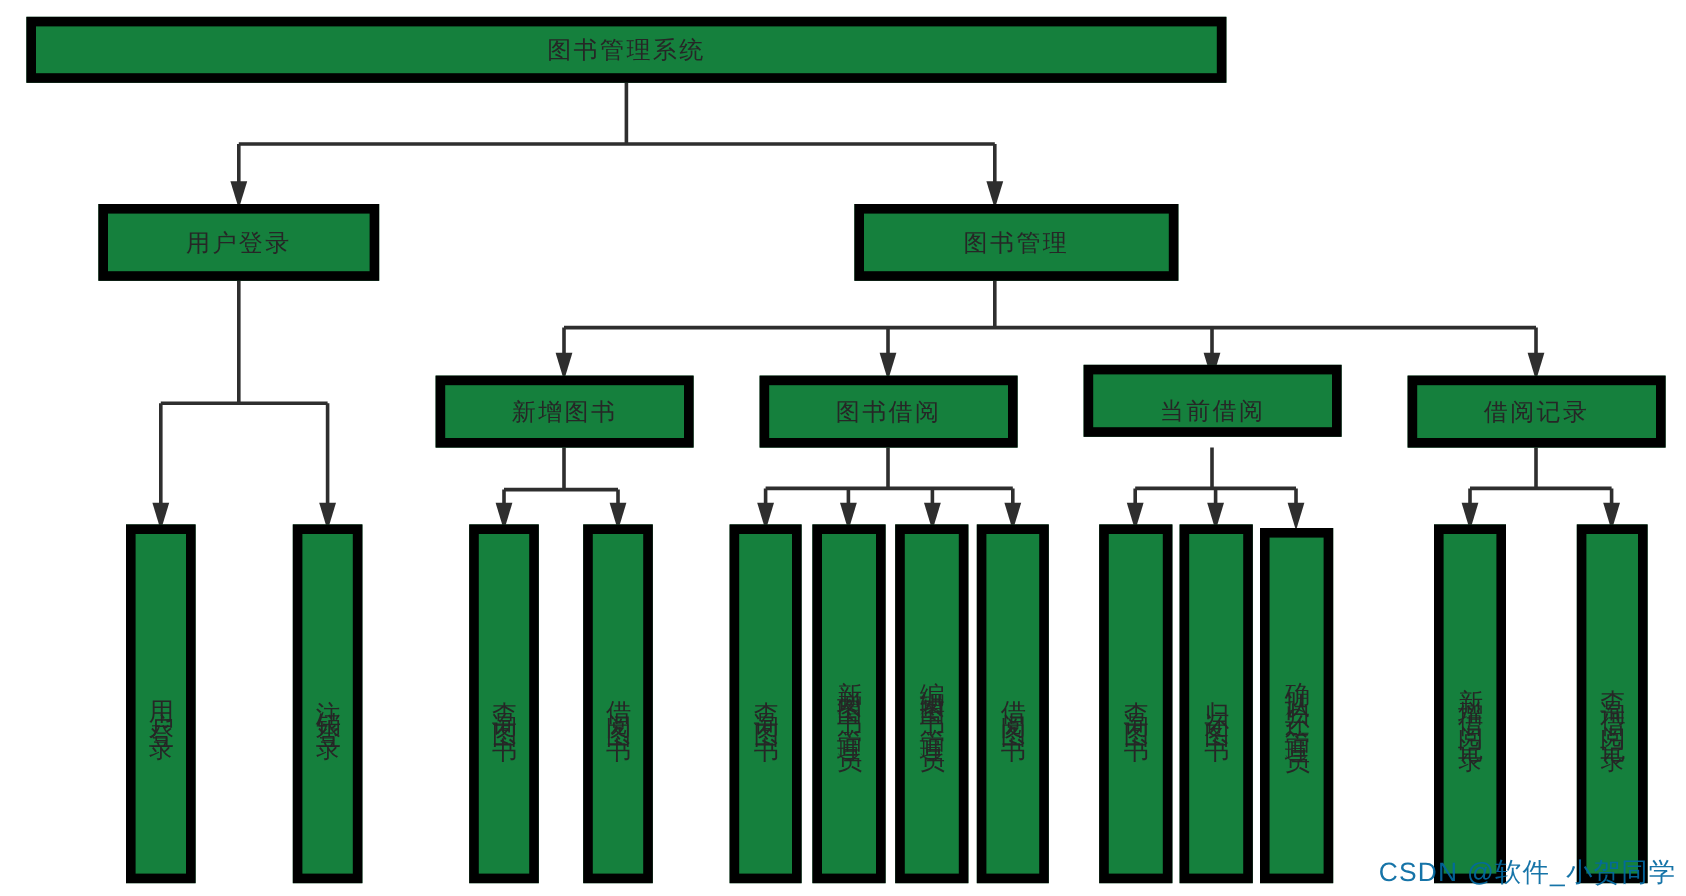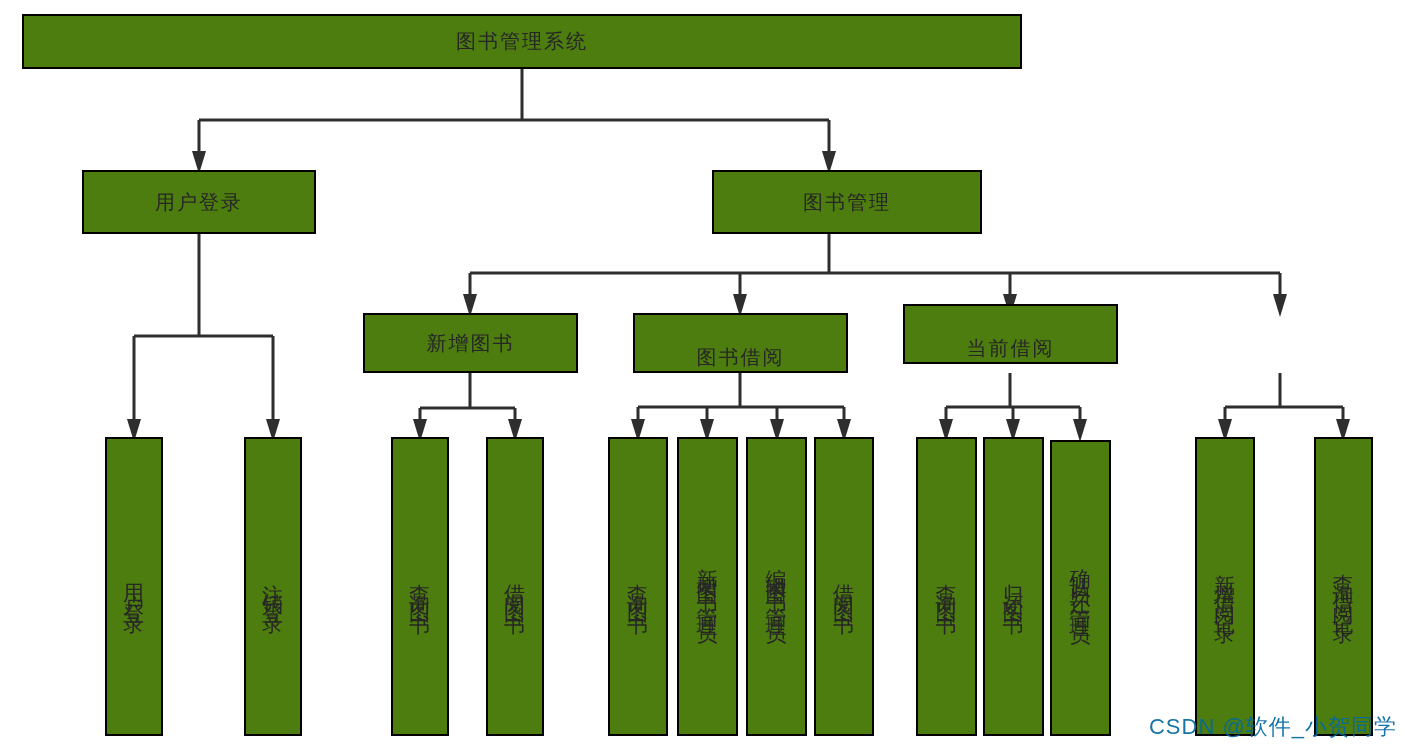--- a/index.html
+++ b/index.html
@@ -17,22 +17,22 @@
   }
   .wires {
     position: absolute;
     left: 0;
     top: 0;
     pointer-events: none;
   }
   .node {
     position: absolute;
     box-sizing: border-box;
-    border: 2px solid #000000;
-    background: #4d7c0f;
+    border: 8px solid #000000;
+    background: #15803d;
     display: flex;
     align-items: center;
     justify-content: center;
     color: #262626;
     z-index: 2;
   }
   .h-box {
     font-size: 20px;
     letter-spacing: 2px;
     white-space: nowrap;
@@ -112,25 +112,28 @@
   <div class="node h-box" style="left:82px; top:170px; width:234px; height:64px;">
     <span>用户登录</span>
   </div>
   <div class="node h-box" style="left:712px; top:170px; width:270px; height:64px;">
     <span>图书管理</span>
   </div>
 
   <div class="node h-box" style="left:363px; top:313px; width:215px; height:60px;">
     <span>新增图书</span>
   </div>
-  <div class="node h-box" style="left:633px; top:313px; width:215px; height:60px;align-items:flex-end;">
+  <div class="node h-box" style="left:633px; top:313px; width:215px; height:60px;">
     <span>图书借阅</span>
   </div>
   <div class="node h-box" style="left:903px; top:304px; width:215px; height:60px;align-items:flex-end;">
     <span>当前借阅</span>
+  </div>
+  <div class="node h-box" style="left:1173px; top:313px; width:215px; height:60px;">
+    <span>借阅记录</span>
   </div>
 
   <div class="node v-box" style="left:105px; top:437px; width:58px; height:299px;">
     <span>用户登录</span>
   </div>
   <div class="node v-box" style="left:244px; top:437px; width:58px; height:299px;">
     <span>注销登录</span>
   </div>
 
   <div class="node v-box" style="left:391px; top:437px; width:58px; height:299px;">

